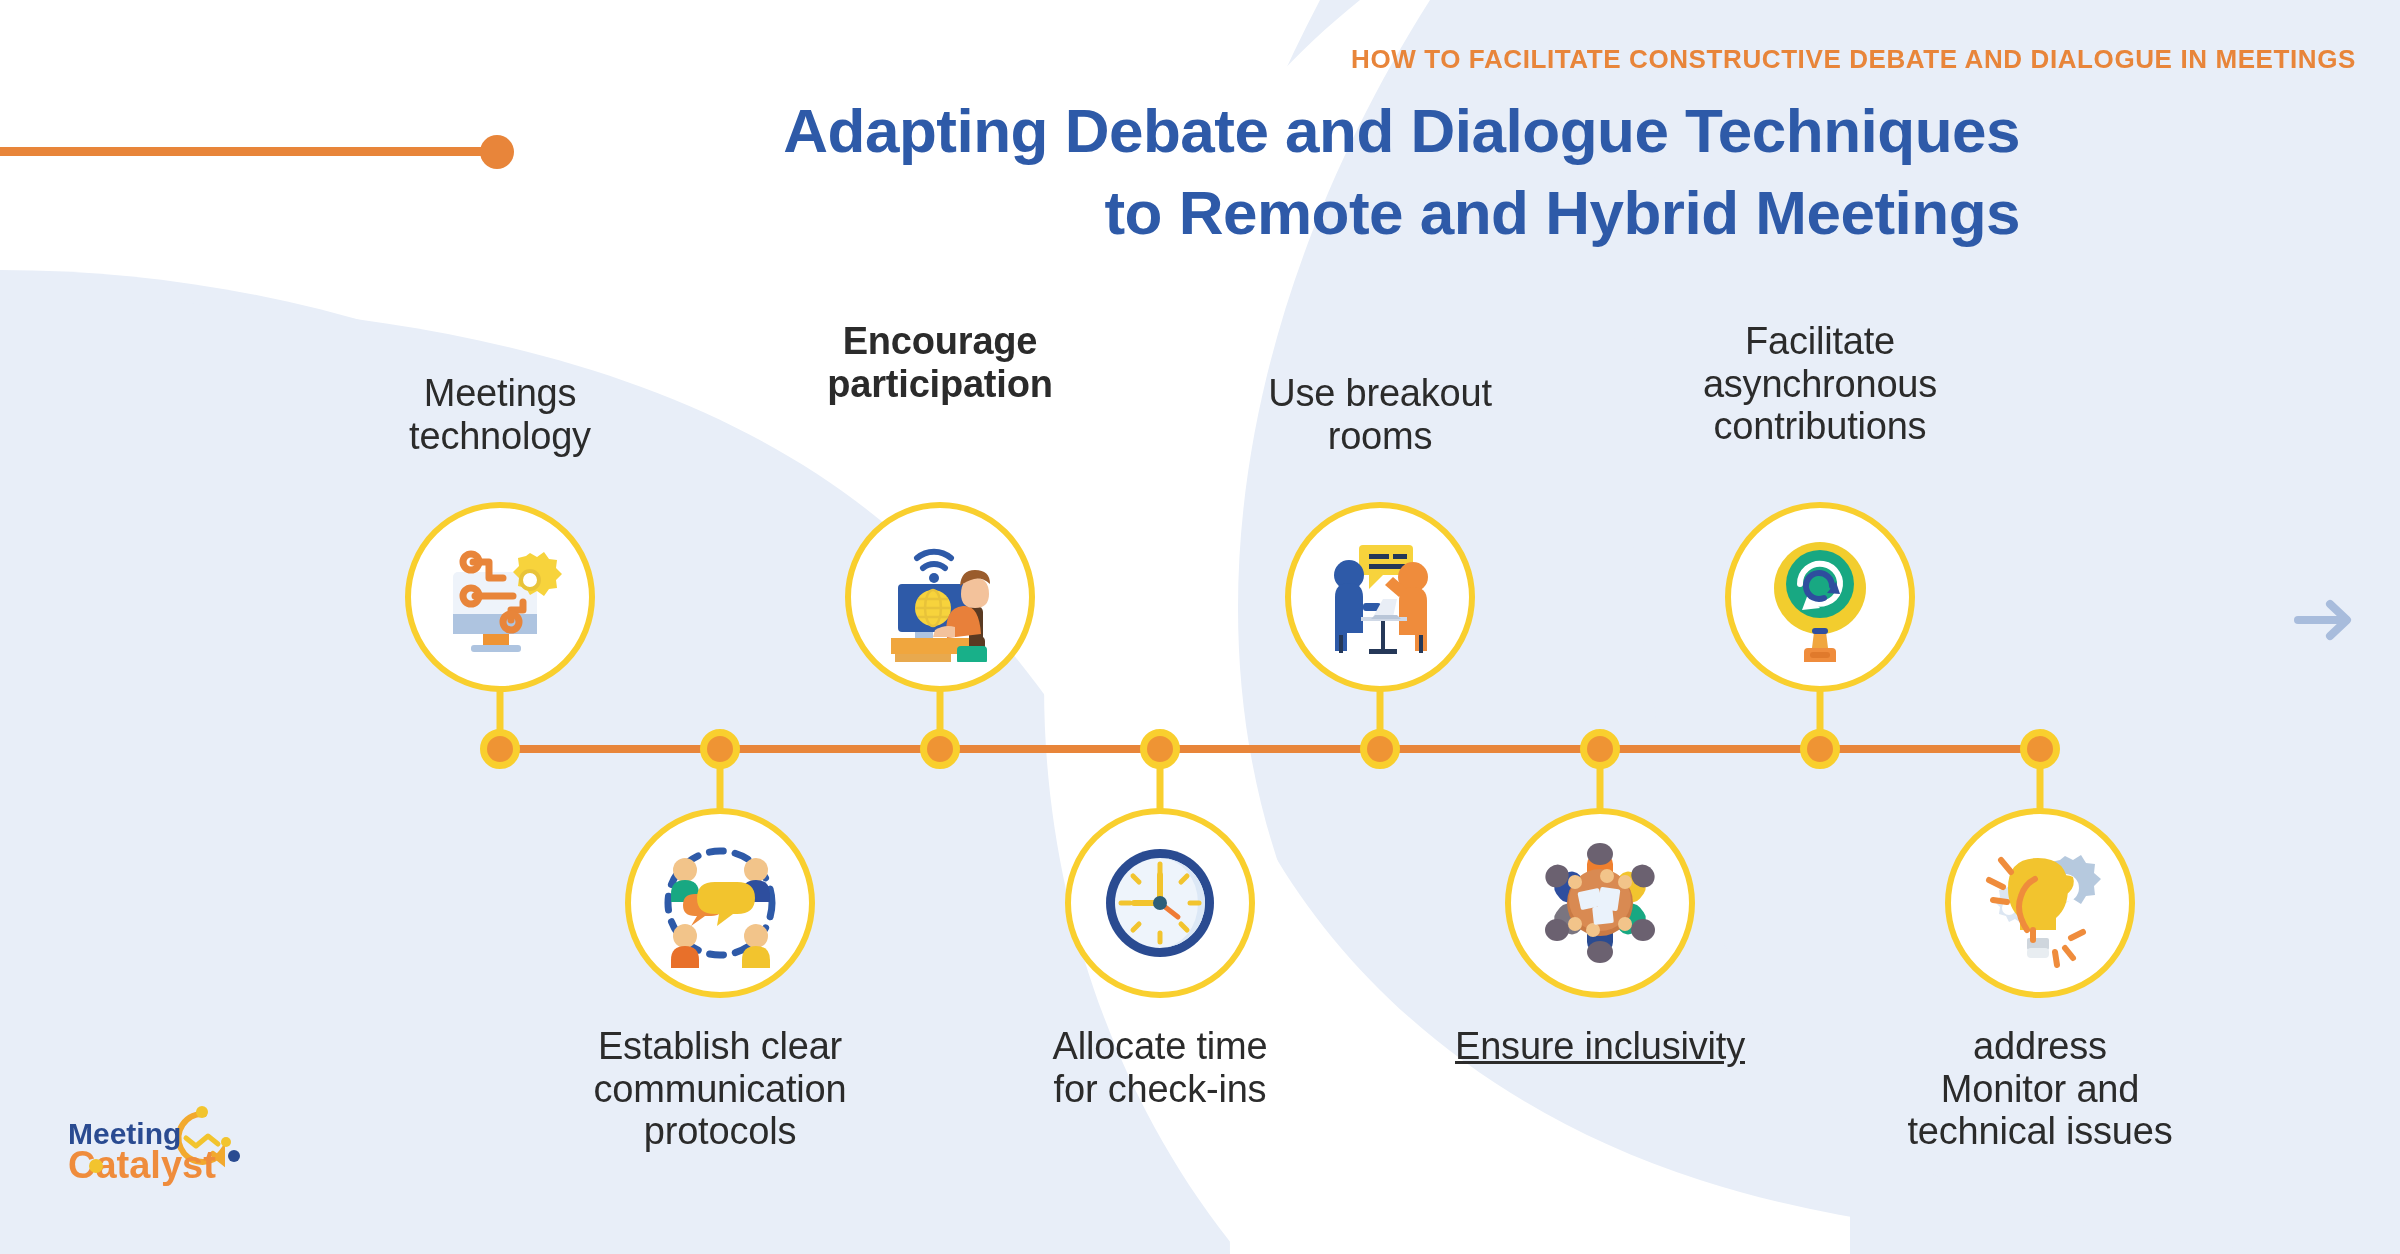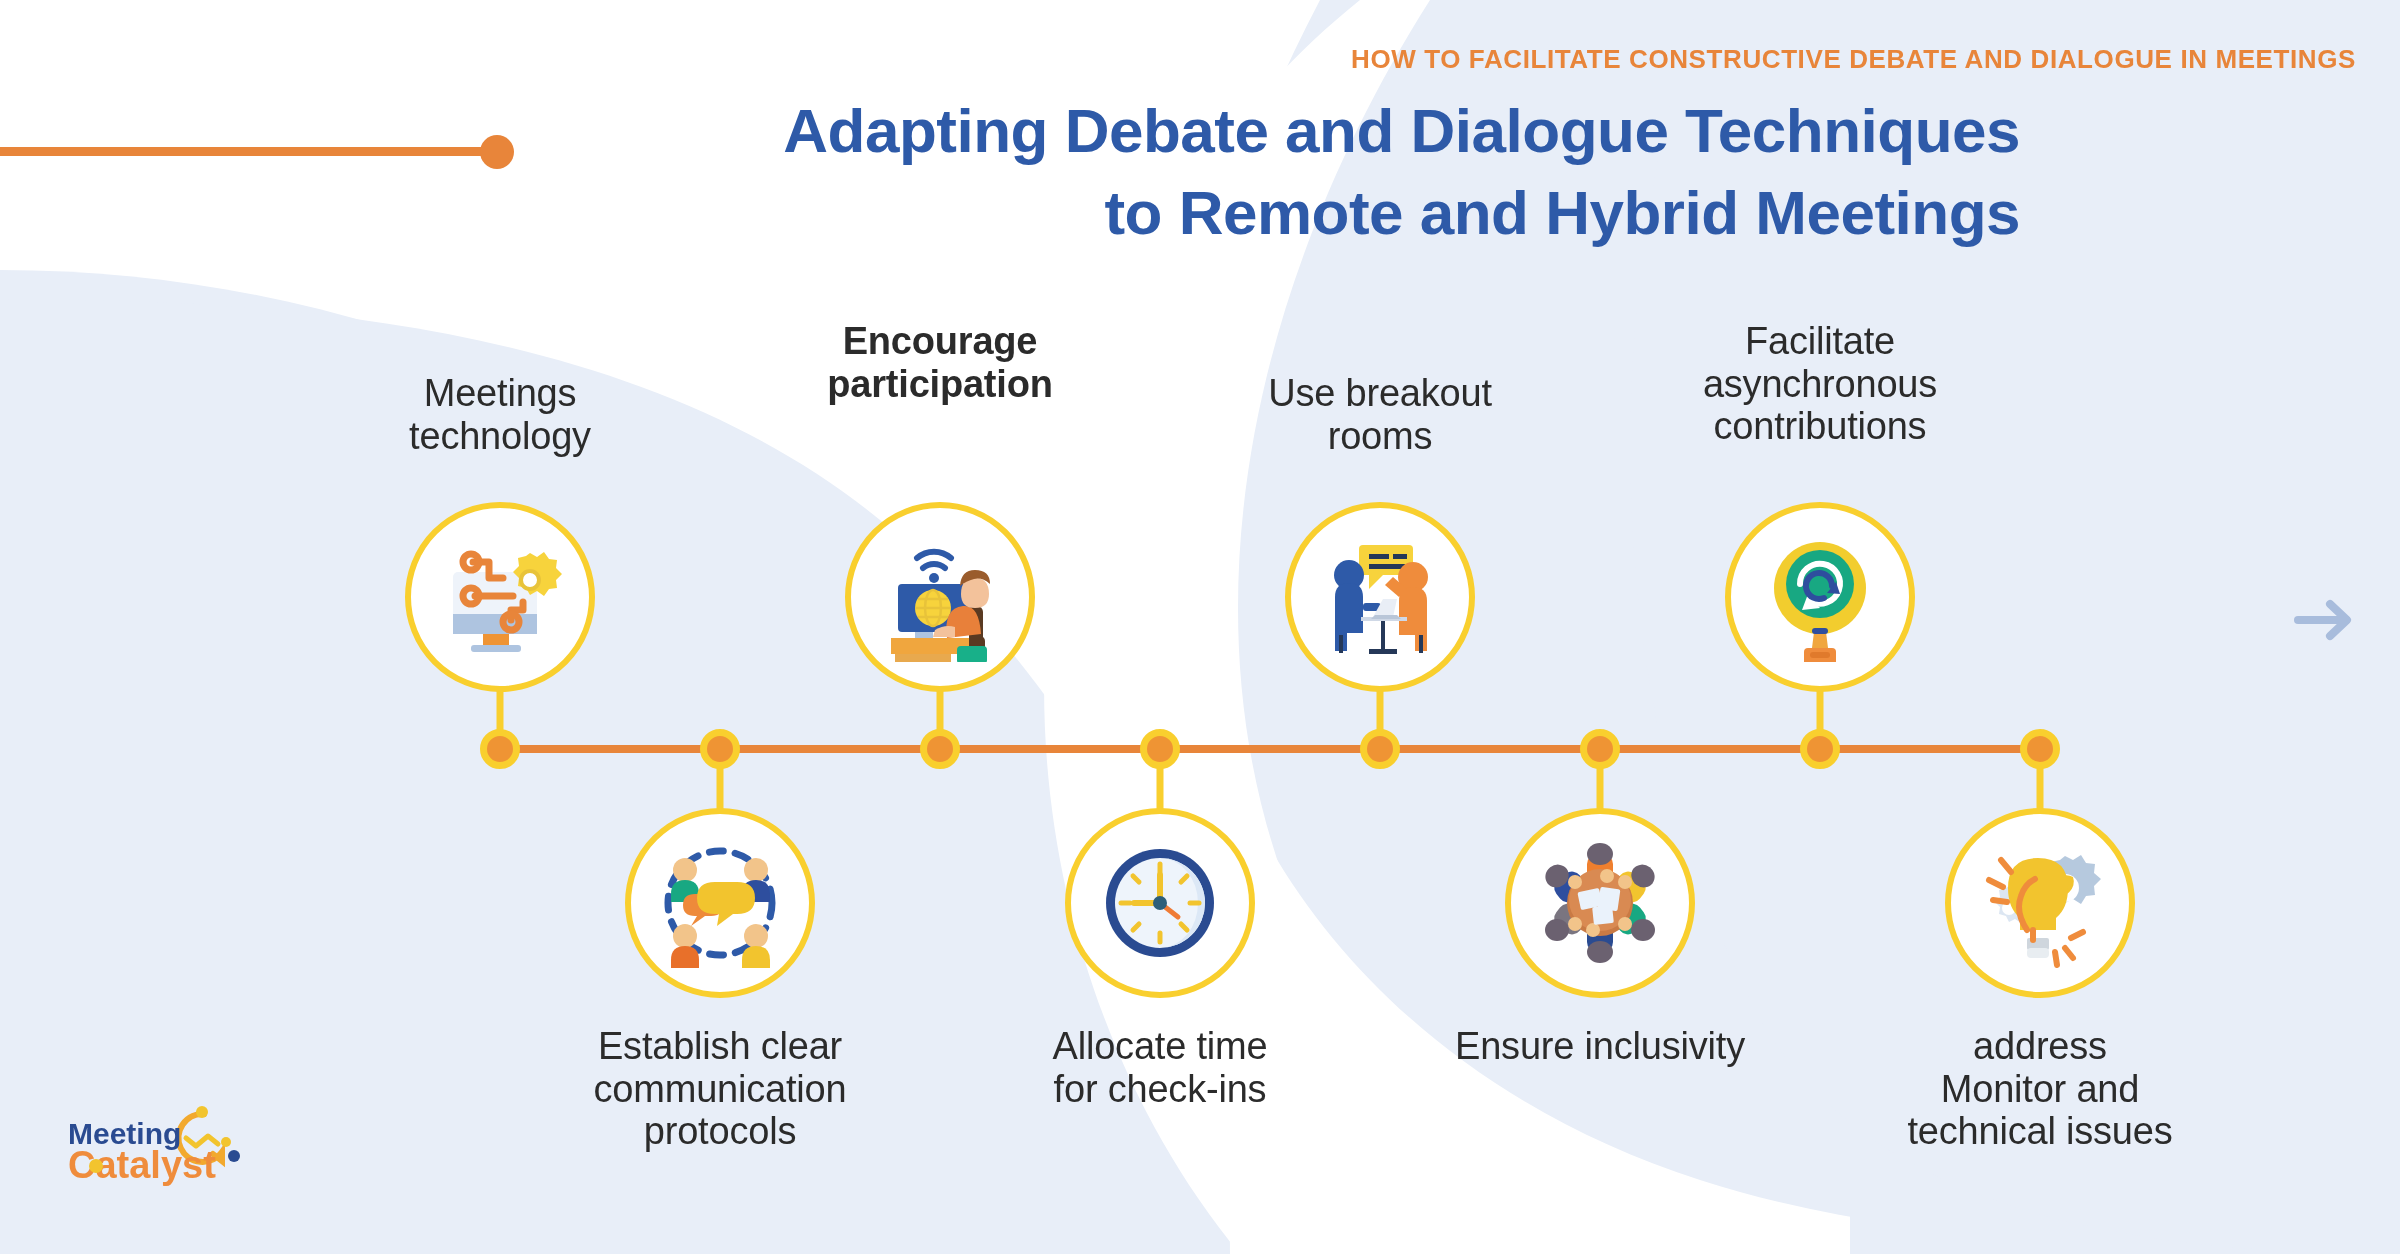--- a/index.html
+++ b/index.html
@@ -318,21 +318,21 @@
         <circle cx="58" cy="92" r="7"></circle>
           <circle cx="72" cy="38" r="7"></circle>
       </g>
       <g fill="#eaf2fb">
         <rect x="44" y="52" width="22" height="18" rx="2" transform="rotate(-12 55 61)"></rect>
         <rect x="64" y="50" width="20" height="22" rx="2" transform="rotate(8 74 61)"></rect>
         <rect x="58" y="68" width="20" height="18" rx="2" transform="rotate(-6 68 77)"></rect>
       </g>
     </svg>
   </div>
-  <div class="label" style="left:1600px;top:1025px;width:420px;">
+  <div class="label" style="left:1600px;top:1025px;width:420px;text-decoration:underline;">
     <div>Ensure inclusivity</div>
   </div>
 
   <div class="bubble" style="left:2040px;top:903px;">
     <svg width="135" height="130" viewBox="0 0 135 130">
       <g transform="translate(36,70)">
         <path d="M0,-22 l6,3 l6,-4 l4,6 l7,1 l-1,7 l5,5 l-5,5 l1,7 l-7,1 l-4,6 l-6,-4 l-6,3 l-3,-6 l-7,-2 l1,-7 l-5,-5 l5,-5 l-1,-7 l7,-2 Z" fill="#dce6f2"></path>
         <circle cx="0" cy="0" r="7" fill="#ffffff"></circle>
       </g>
       <g transform="translate(92,48)">

